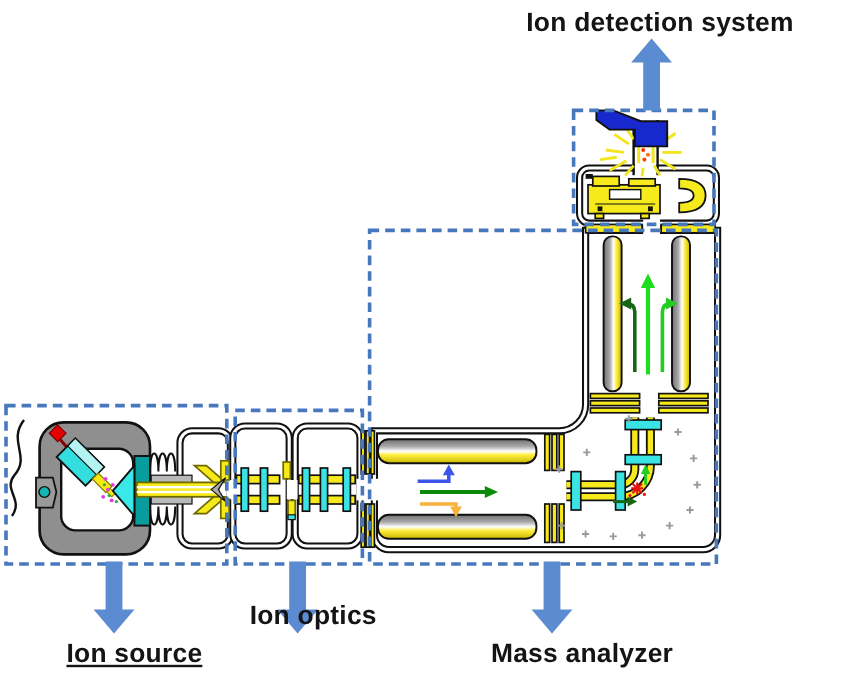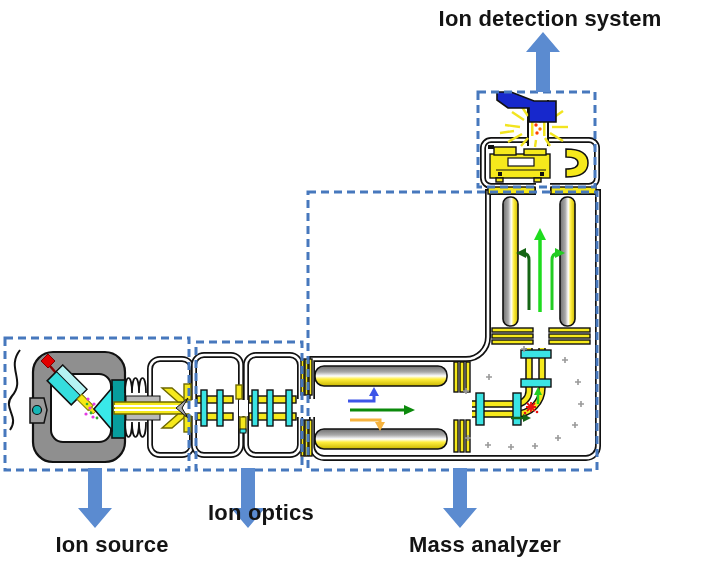--- a/index.html
+++ b/index.html
@@ -271,17 +271,17 @@
   <rect class="dash-box" x="308" y="192" width="289" height="278"></rect>
   <rect class="dash-box" x="478" y="92" width="117" height="95"></rect>
 
   <polygon class="big-arrow" points="536,92 536,52 526,52 543,32 560,52 550,52 550,92"></polygon>
   <polygon class="big-arrow" points="88,468 88,508 78,508 95,528 112,508 102,508 102,468"></polygon>
   <polygon class="big-arrow" points="241,468 241,508 231,508 248,528 265,508 255,508 255,468"></polygon>
   <polygon class="big-arrow" points="453,468 453,508 443,508 460,528 477,508 467,508 467,468"></polygon>
 </svg>
 
 <div class="region-label" style="left:550px;top:6px;">Ion detection system</div>
-<div class="region-label" style="left:112px;top:532px;">Ion source</div>
+<div class="region-label" style="left:112px;top:532px;text-decoration:underline;">Ion source</div>
 <div class="region-label" style="left:261px;top:500px;">Ion optics</div>
 <div class="region-label" style="left:485px;top:532px;text-align:right;">Mass analyzer</div>
 
 </div>
 
 </body></html>

